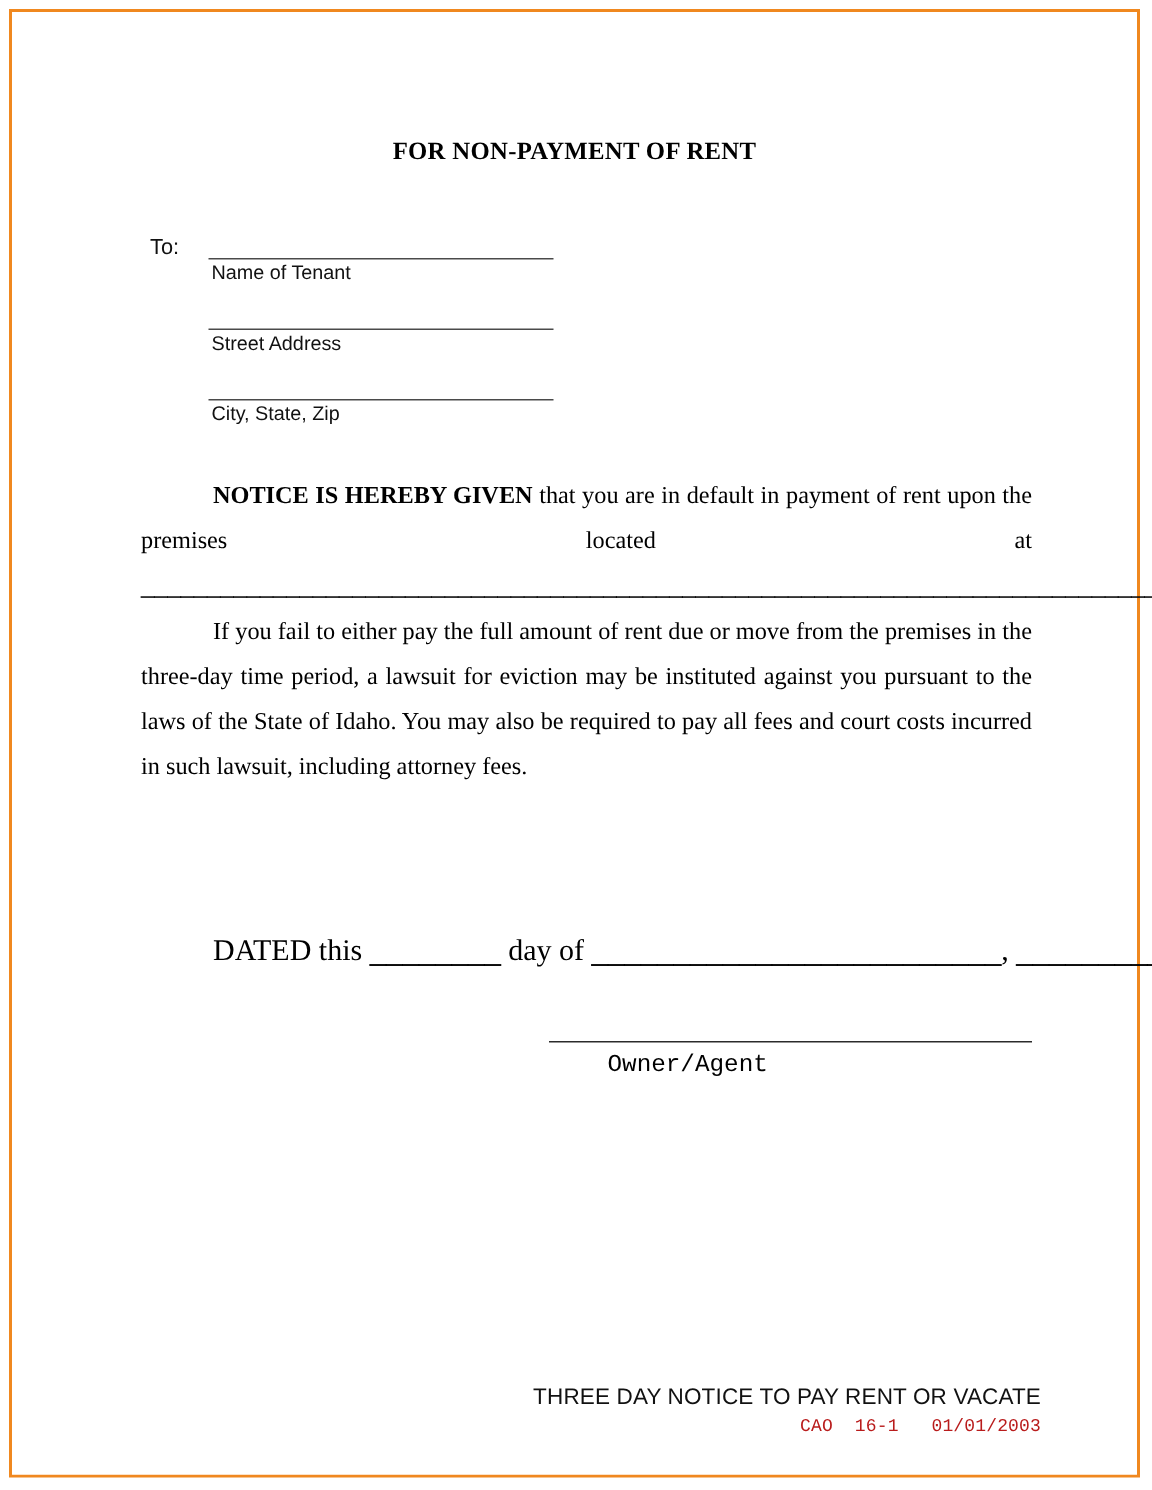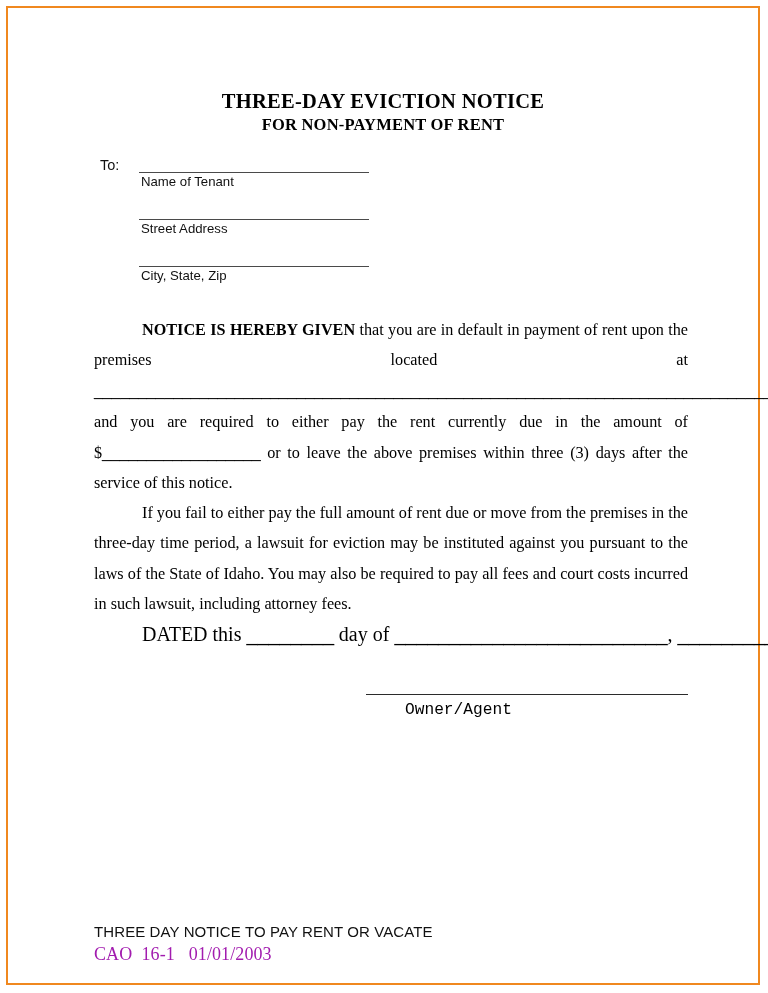--- a/index.html
+++ b/index.html
@@ -157,45 +157,45 @@
     color: #000;
     margin-left: 39px;
   }
 
   
   .footer {
     position: absolute;
     left: 86px;
     top: 915px;
     width: 600px;
+    text-align: right;
   }
   .footer-title {
     font-family: "Liberation Sans", "DejaVu Sans", sans-serif;
     font-size: 15px;
     color: #111;
     letter-spacing: 0.1px;
     line-height: 1.25;
   }
   .footer-code {
-    font-family: Liberation Serif, serif;
-    font-size: 18px;
-    color: #a21caf;
+    font-family: Liberation Mono, monospace;
+    font-size: 12px;
+    color: #b91c1c;
     margin-top: 2px;
     letter-spacing: 0.1px;
     white-space: pre;
   }
 </style>
 </head>
 <body>
 
 <div id="page-frame">
   <div id="sheet">
 
     <div class="title-block">
-      <div class="title-line1">THREE-DAY EVICTION NOTICE</div>
       <div class="title-line2">FOR NON-PAYMENT OF RENT</div>
     </div>
 
     <div class="to-label">To:</div>
 
     <div class="addr-group">
 
       <div class="addr-row">
         <div class="addr-rule"></div>
         <div class="addr-caption">Name of Tenant</div>
@@ -210,21 +210,20 @@
         <div class="addr-rule"></div>
         <div class="addr-caption">City, State, Zip</div>
       </div>
 
     </div>
 
     <div class="body-area">
 
       <p class="doc"><span class="strong-lead">NOTICE IS HEREBY GIVEN</span><span> that you are in default in payment of rent upon the premises located at </span><span class="blank">_______________________________________________</span><span class="blank">______________________________________________________________________________</span></p>
 
-      <p class="doc noindent"><span>and you are required to either pay the rent currently due in the amount of $</span><span class="blank">__________________</span><span> or to leave the above premises within three (3) days after the service of this notice.</span></p>
 
       <p class="doc">If you fail to either pay the full amount of rent due or move from the premises in the three-day time period, a lawsuit for eviction may be instituted against you pursuant to the laws of the State of Idaho.  You may also be required to pay all fees and court costs incurred in such lawsuit, including attorney fees.</p>
 
     </div>
 
     <div class="dated-line"><span>DATED this </span><span class="blank">________</span><span> day of </span><span class="blank">_________________________</span><span>, </span><span class="blank">______________</span><span>.</span></div>
 
     <div class="sig-block">
       <div class="sig-rule"></div>
       <div class="sig-caption">Owner/Agent</div>

